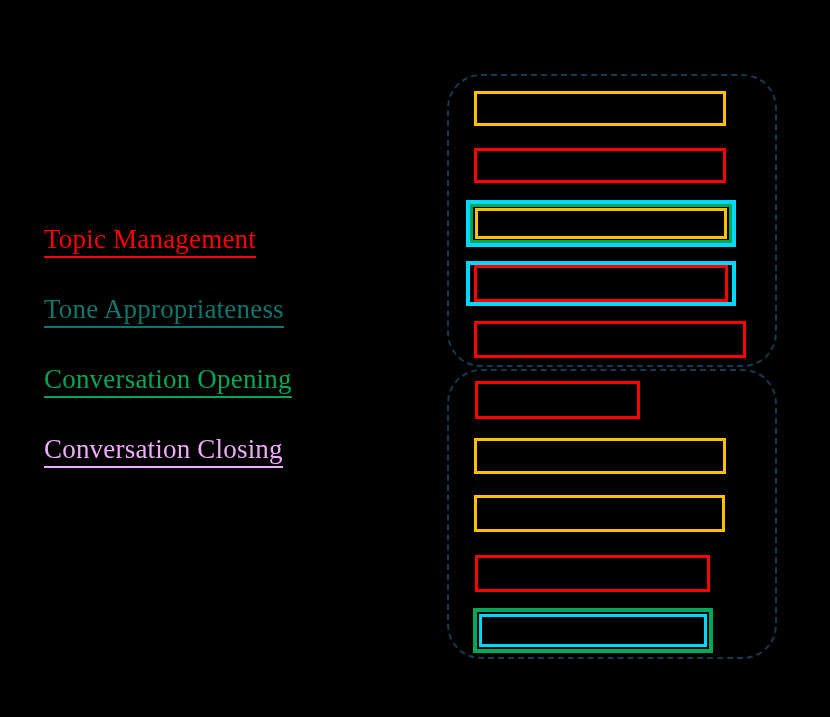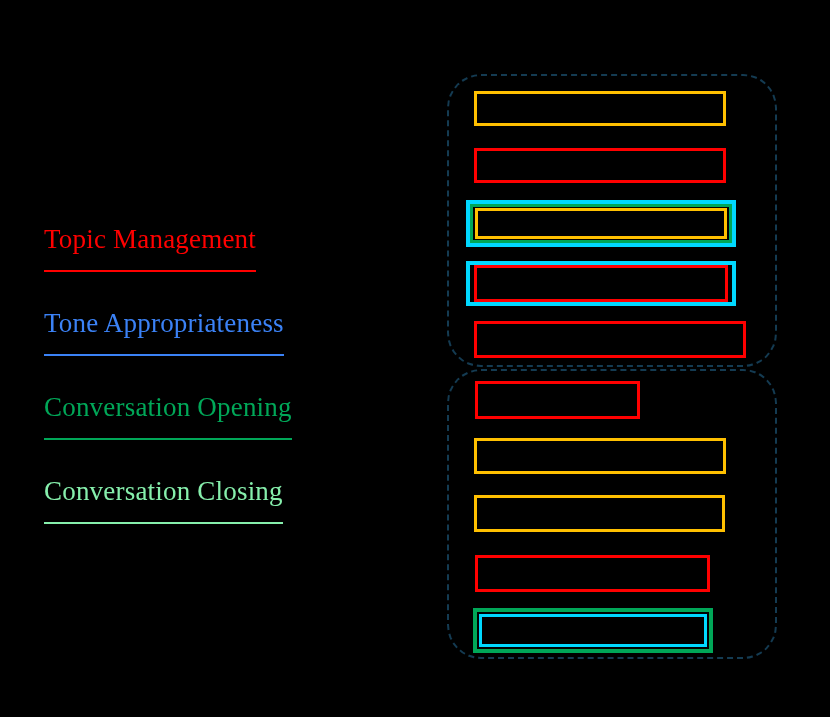--- a/index.html
+++ b/index.html
@@ -29,21 +29,21 @@
     font-family: "Liberation Serif", "DejaVu Serif", serif;
     font-size: 27px;
     line-height: 30px;
     letter-spacing: 0.2px;
     white-space: nowrap;
     margin-bottom: 36px;
   }
   .legend-label {
     display: inline-block;
     border-bottom: 2px solid currentColor;
-    padding-bottom: 16px;
+    padding-bottom: 2px;
   }
 
   
   .doc-block {
     position: absolute;
     border: 2px dashed #143b52;
     border-radius: 34px;
     box-sizing: border-box;
     background: transparent;
   }
@@ -61,27 +61,27 @@
 </style>
 </head>
 <body>
 
 <div id="stage" style="width: 830px; height: 717px; background: rgb(0, 0, 0);">
 
   <div id="legend">
     <div class="legend-item" style="color: rgb(255, 0, 0);">
       <span class="legend-label">Topic Management</span>
     </div>
-    <div class="legend-item" style="color: #3b82f6;">
+    <div class="legend-item" style="color: #0f766e;">
       <span class="legend-label">Tone Appropriateness</span>
     </div>
     <div class="legend-item" style="color: rgb(0, 167, 88); text-decoration: underline;">
       <span class="legend-label">Conversation Opening</span>
     </div>
-    <div class="legend-item" style="color: #86efac;">
+    <div class="legend-item" style="color: #f0abfc;">
       <span class="legend-label">Conversation Closing</span>
     </div>
   </div>
 
   <div id="blocks-host">
       <div class="doc-block" id="block-1" style="left: 447px; top: 74px; width: 330px; height: 293px; border-color: rgb(20, 59, 82);"></div>
       <div class="doc-block" id="block-2" style="left: 447px; top: 369px; width: 330px; height: 290px; border-color: rgb(20, 59, 82);"></div>
     </div>
 
 <div class="ann" style="left: 474px; top: 91px; width: 252px; height: 35px; border-width: 3px; border-color: rgb(255, 192, 0);"></div>

